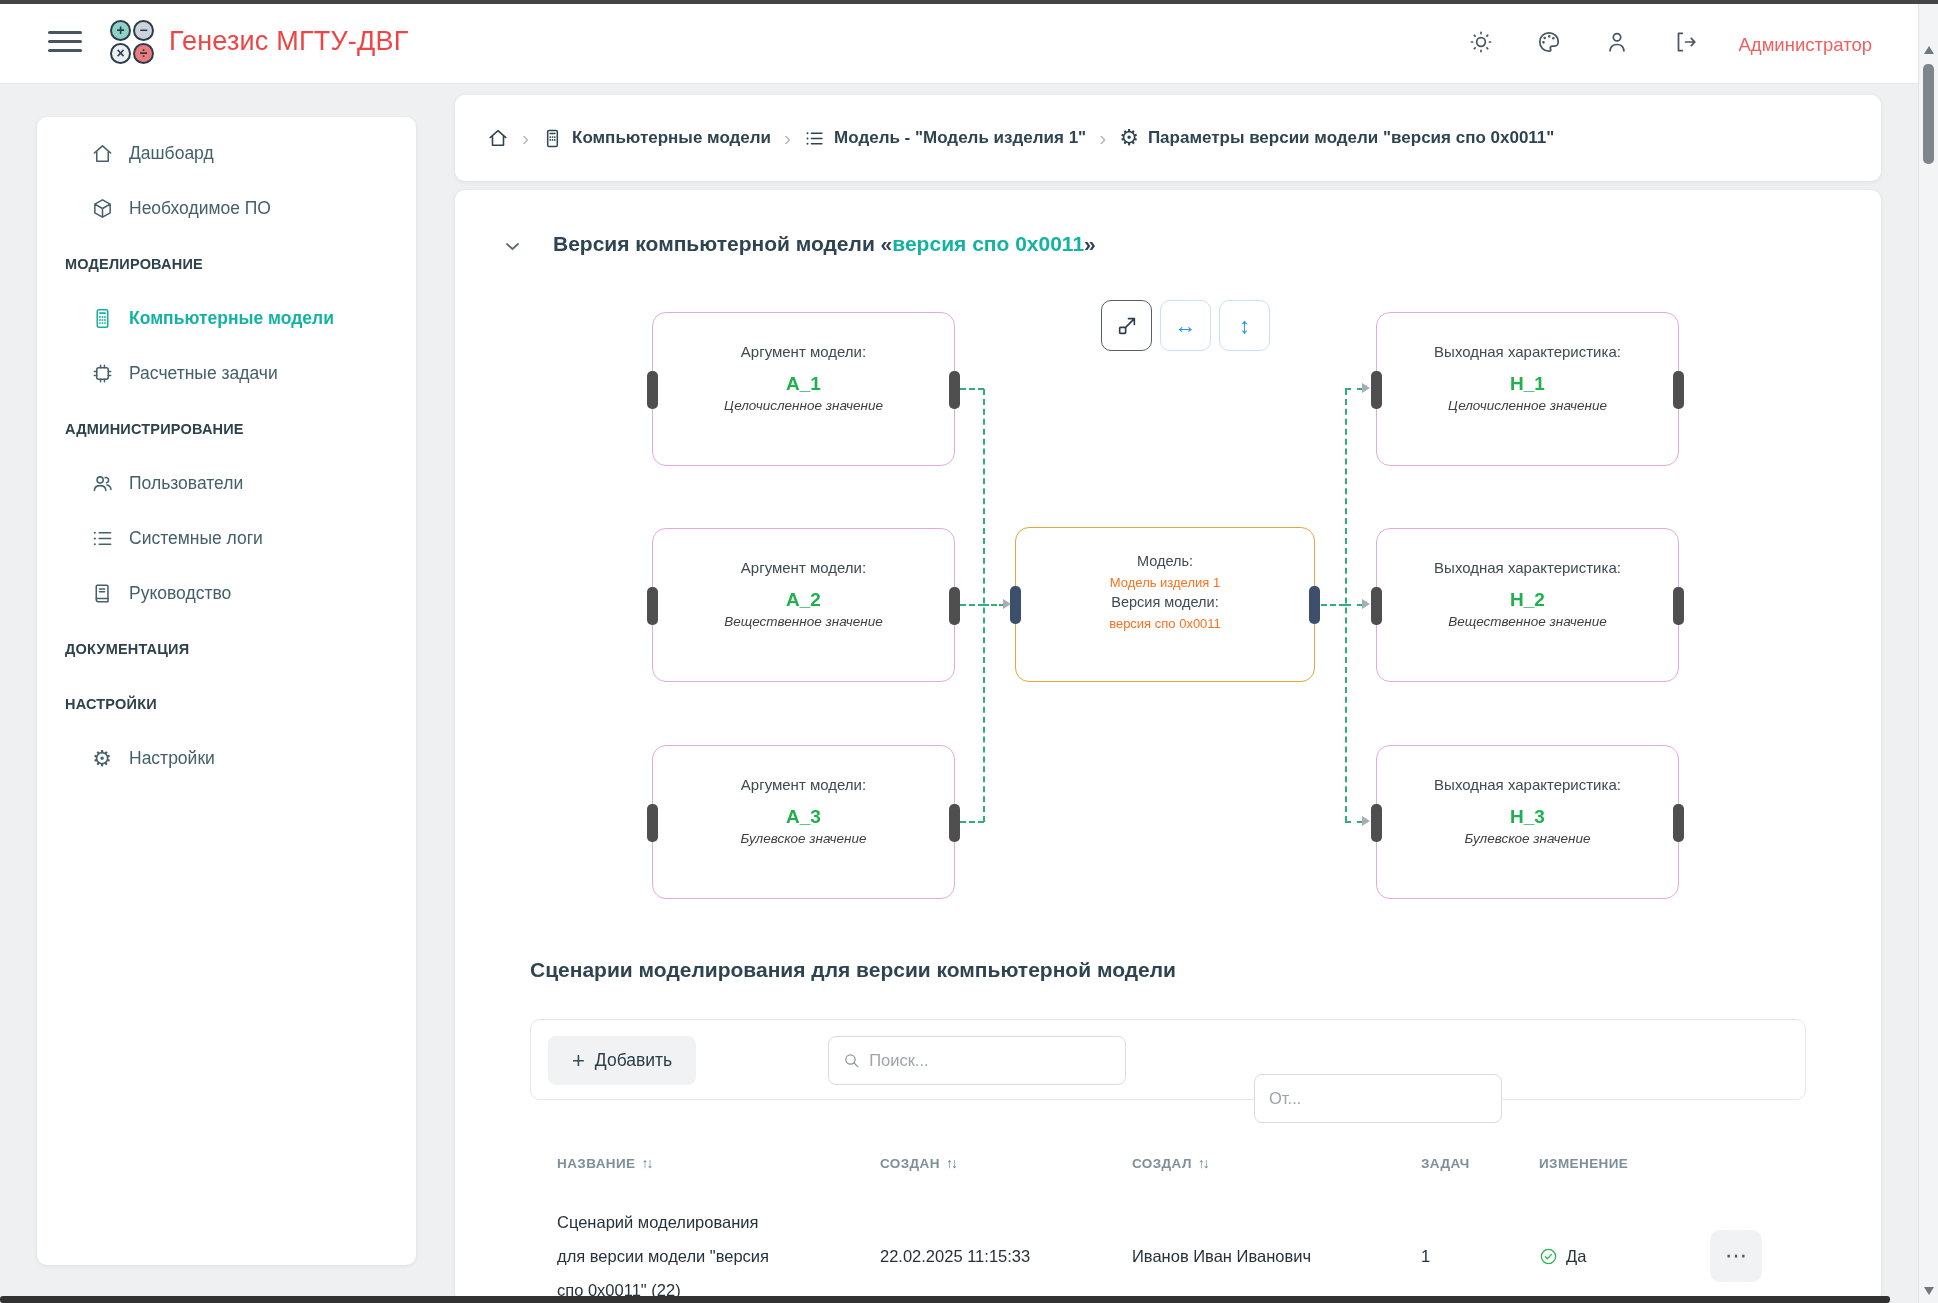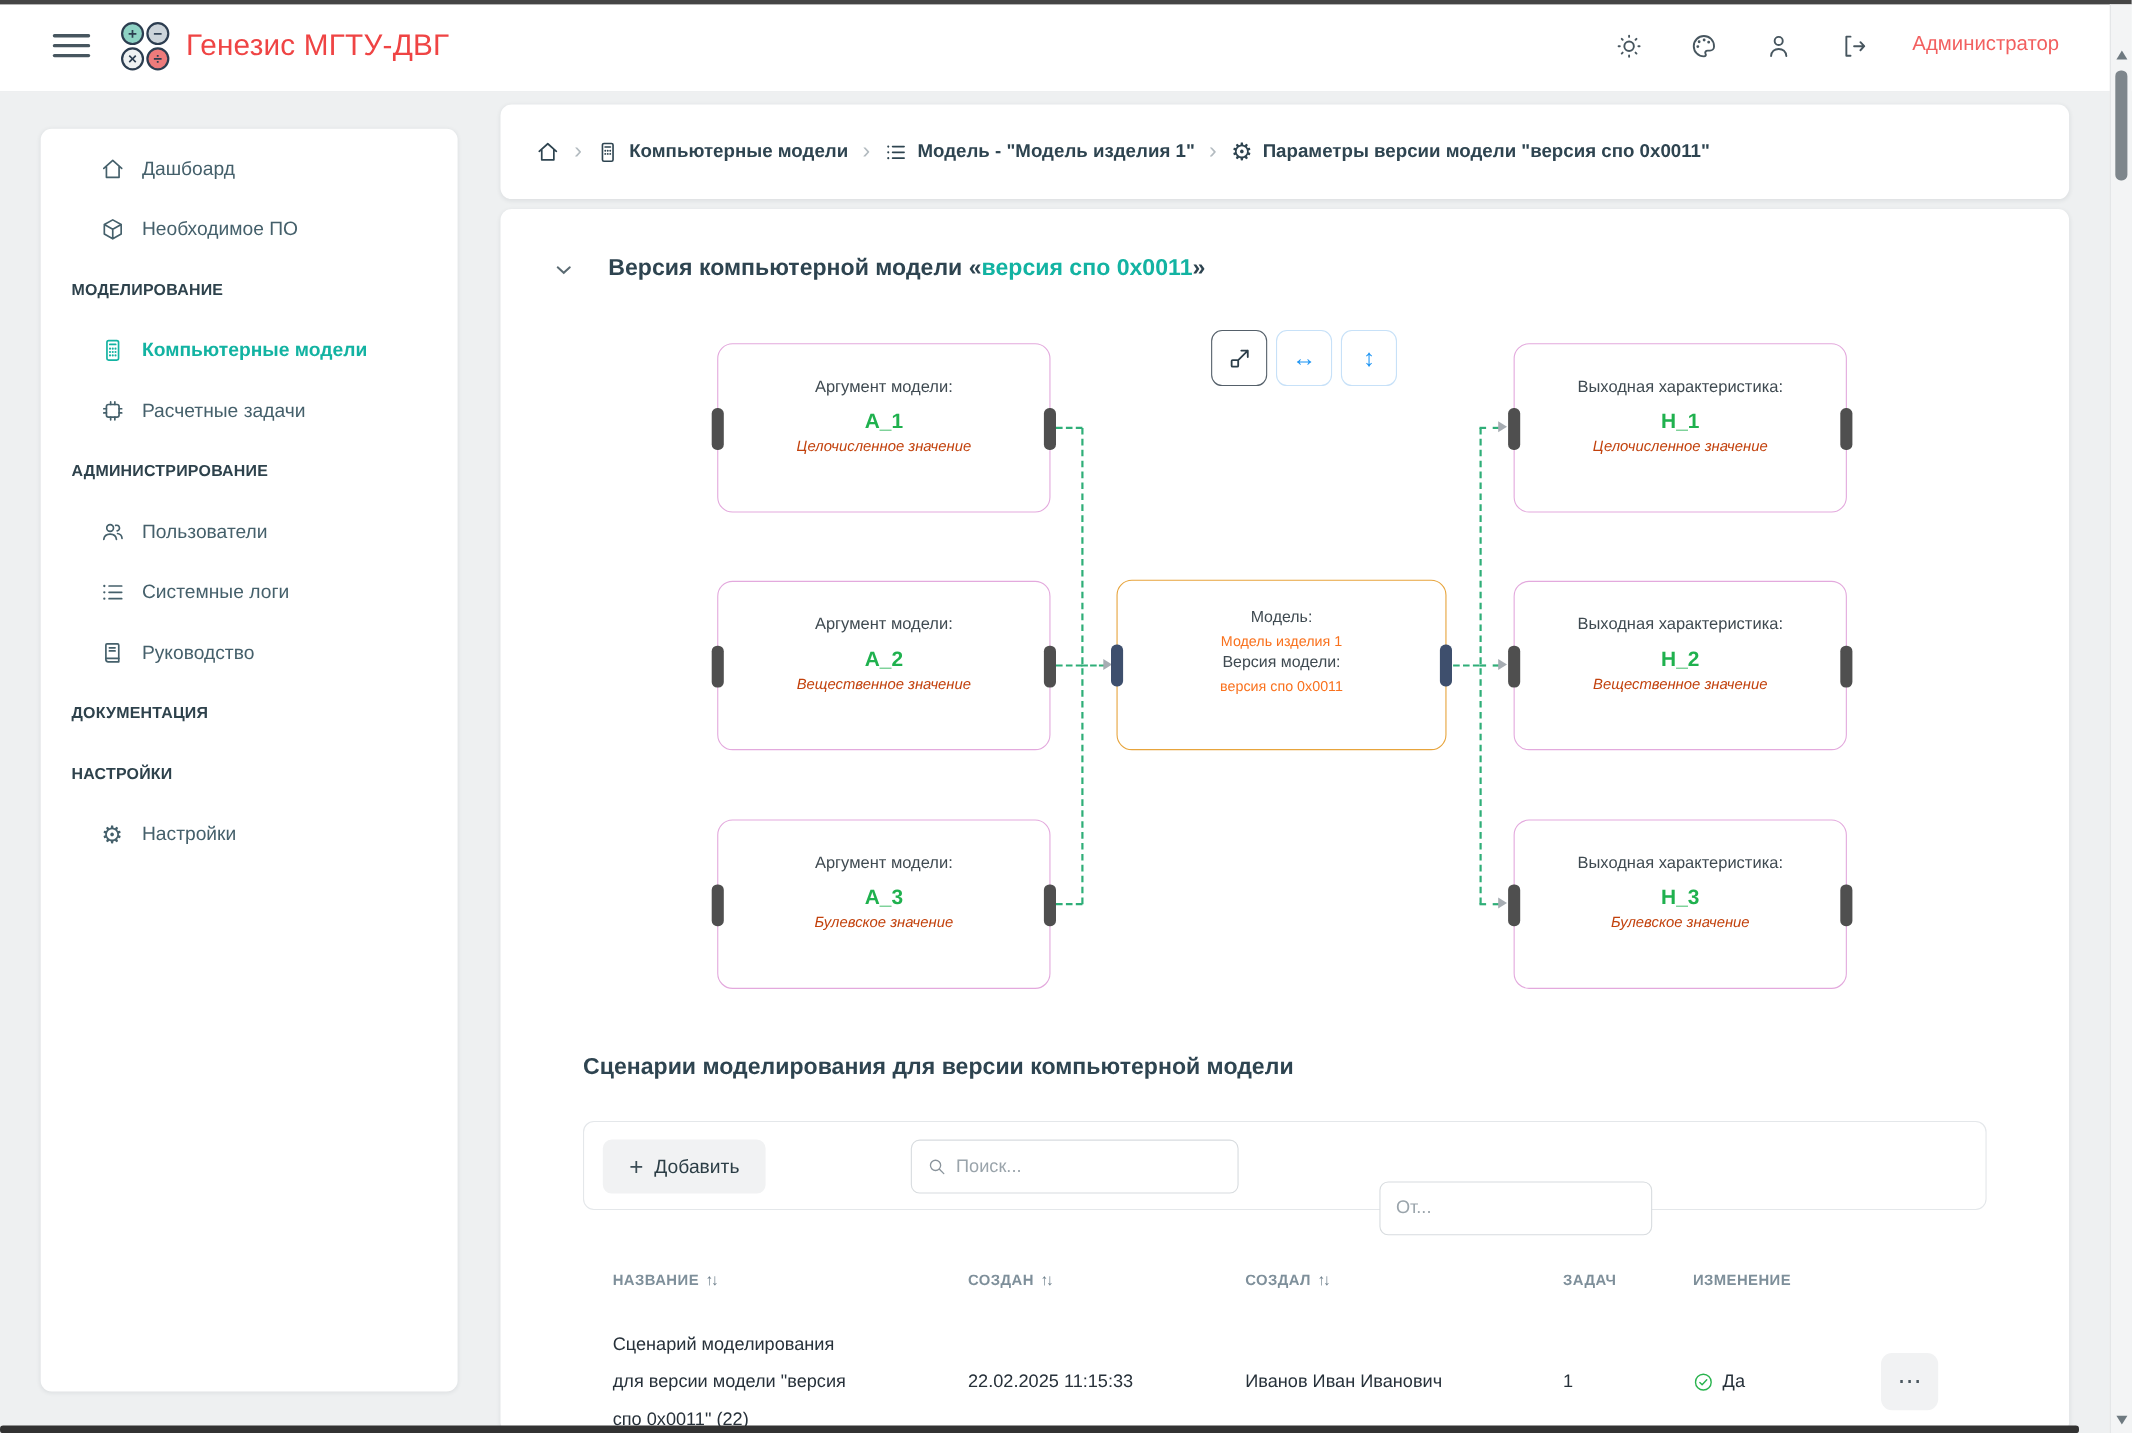--- a/index.html
+++ b/index.html
@@ -17,21 +17,21 @@
   .burger div { height:3px; background:#47565f; margin:6px 0; border-radius:2px; }
   .logo { display:grid; grid-template-columns:21px 21px; grid-gap:2px; margin-left:28px; cursor:default; }
   .logo .cell { width:21px; height:21px; border-radius:50%; border:2.2px solid #2c3d50;
                 display:flex; align-items:center; justify-content:center;
                 font-size:14px; font-weight:bold; color:#2c3d50; line-height:1; }
   .cell.plus  { background:#8ed2c4; }
   .cell.minus { background:#ccd4da; }
   .cell.times { background:#eef1f2; }
   .cell.divide{ background:#ee7b7b; }
   .app-title { margin-left:15px; font-size:27px; color:#ef4444; letter-spacing:.2px; }
-  .header-right { position:absolute; right:66px; display:flex; align-items:flex-start; gap:40px; }
+  .header-right { position:absolute; right:66px; display:flex; align-items:flex-end; gap:40px; }
   .hicon { width:28px; height:28px; display:flex; align-items:center; justify-content:center; cursor:pointer; }
   .hicon svg { stroke:#47565f; fill:none; stroke-width:1.6; stroke-linecap:round; stroke-linejoin:round; }
   .role { color:#f25f5f; font-size:18.5px; cursor:pointer; }
 
   
   .vscroll { position:absolute; top:4px; right:0; width:20px; height:1299px; background:#f3f4f5; border-left:1px solid #e3e5e7; z-index:70; }
   .vscroll .arr-up { position:absolute; top:42px; left:5px; width:0; height:0;
      border-left:5px solid transparent; border-right:5px solid transparent; border-bottom:8px solid #6e7980; }
   .vscroll .thumb { position:absolute; top:60px; left:4px; width:11px; height:100px; background:#7e868c; border-radius:5px; }
   .vscroll .arr-dn { position:absolute; bottom:8px; left:5px; width:0; height:0;
@@ -66,21 +66,21 @@
   .collapse-chev svg { stroke:#5a6a72; fill:none; stroke-width:1.8; stroke-linecap:round; }
   .page-title { position:absolute; left:98px; top:42px; font-size:21px; font-weight:bold; color:#2e4450; }
   .page-title .ver { color:#13b3a2; }
 
   
   .diagram { position:absolute; left:0; top:112px; width:1426px; height:612px; }
   .dbox { position:absolute; width:303px; height:154px; background:#fff; border:1px solid #e3a9dd;
           border-radius:14px; display:flex; flex-direction:column; align-items:center; padding-top:30px; }
   .dbox .blabel { font-size:15px; color:#3f4a51; }
   .dbox .bname { font-size:19px; font-weight:bold; color:#1fb14e; margin-top:13px; }
-  .dbox .btype { font-size:13.5px; font-style:italic; color:#c2410c; margin-top:3px; }
+  .dbox .btype { font-size:13.5px; font-style:italic; color:#404040; margin-top:3px; }
   .mbox { position:absolute; left:560px; top:225px; width:300px; height:155px; background:#fff;
           border:1px solid #e7a43c; border-radius:14px; display:flex; flex-direction:column; align-items:center; padding-top:21px; }
   .mbox .mlabel { font-size:14.5px; color:#3f4a51; margin-top:4px; }
   .mbox .mval { font-size:13px; color:#f9711d; margin-top:6px; }
   .handle { position:absolute; width:11px; height:38px; border-radius:5px; background:#4f4f4f; top:58px; }
   .handle.l { left:-6px; } .handle.r { right:-6px; }
   .mbox .handle { background:#3e4f6d; }
   .hline { position:absolute; border-top:2px dashed #2fae78; height:0; }
   .vline { position:absolute; border-left:2px dashed #2fae78; width:0; }
   .arrow { position:absolute; width:0; height:0; border-top:5.5px solid transparent;

